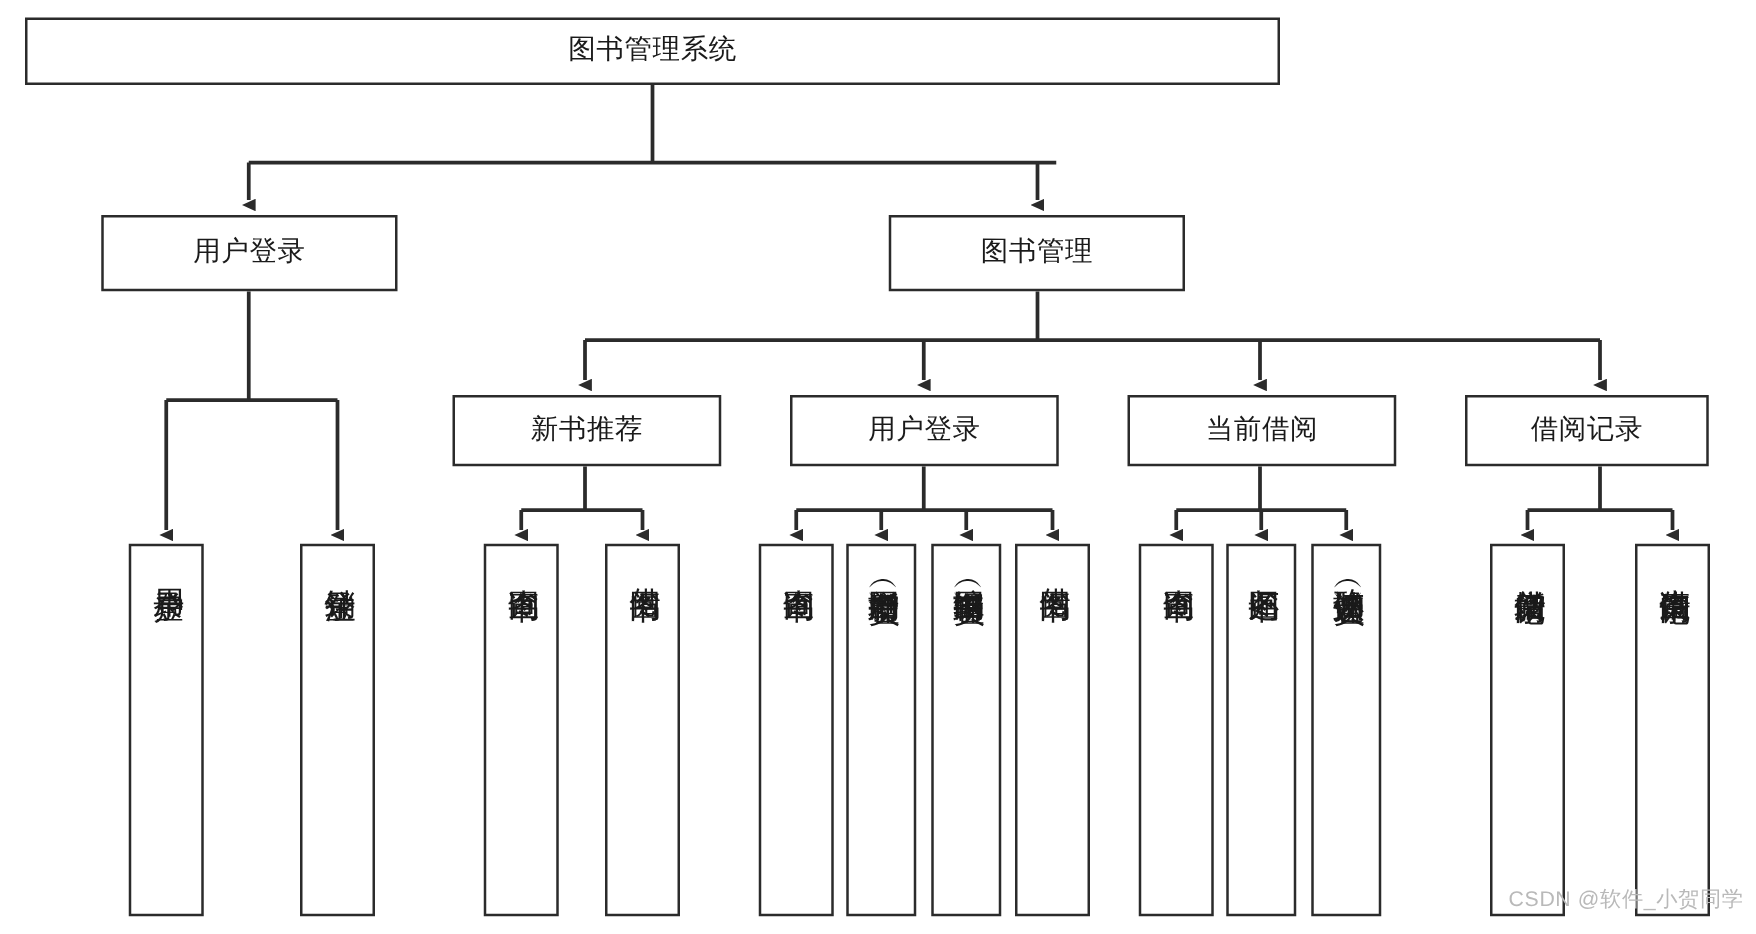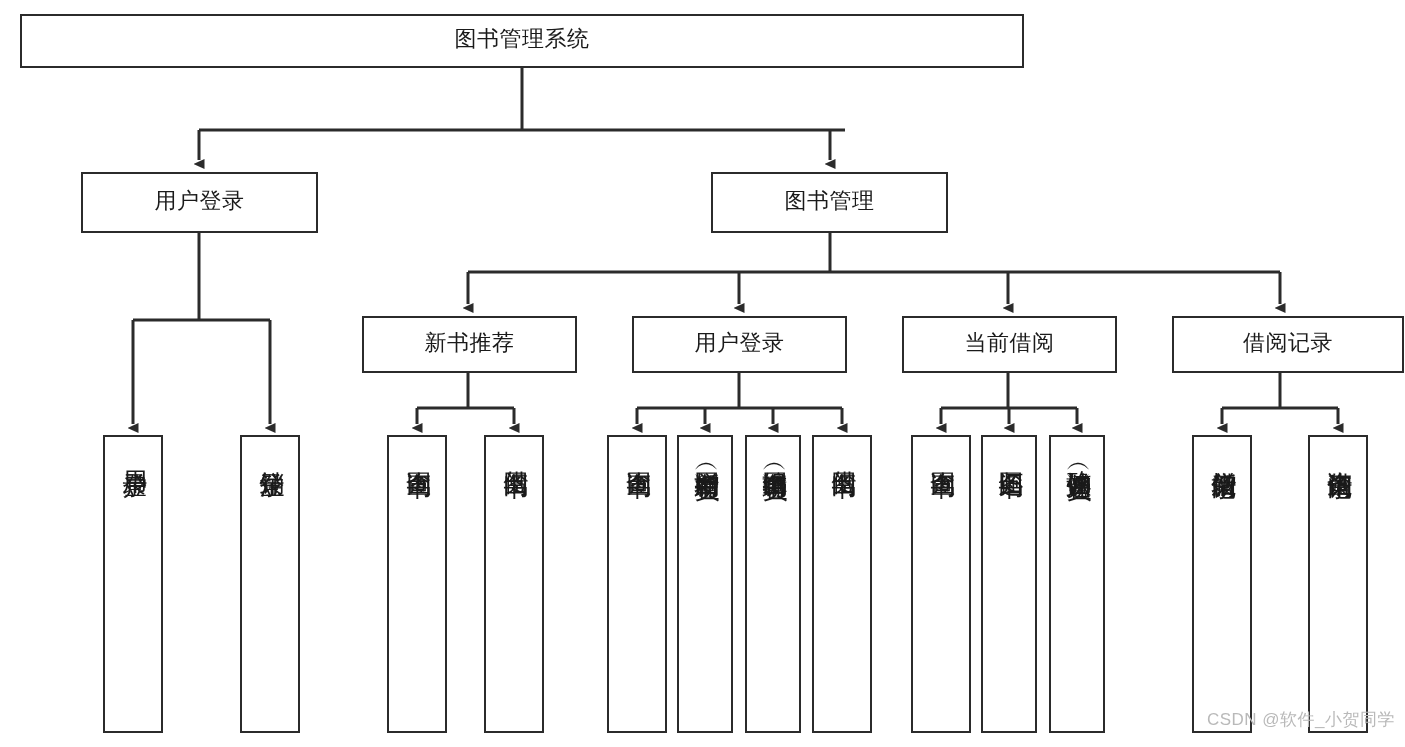--- a/index.html
+++ b/index.html
@@ -136,21 +136,21 @@
 
   <div class="node horiz" style="left:711px; top:172px; width:237px; height:61px;">
     <span class="node-label">图书管理</span>
   </div>
   <div class="node horiz" style="left:632px; top:316px; width:215px; height:57px;">
     <span class="node-label">用户登录</span>
   </div>
   <div class="node horiz" style="left:902px; top:316px; width:215px; height:57px;">
     <span class="node-label">当前借阅</span>
   </div>
-  <div class="node horiz" style="left:1172px; top:316px; width:232px; height:57px;">
+  <div class="node horiz" style="left:1172px; top:316px; width:195px; height:57px;">
     <span class="node-label">借阅记录</span>
   </div>
 
   <div class="node vert" style="left:103px; top:435px; width:60px; height:298px;">
     <span class="node-label">用户登录</span>
   </div>
   <div class="node vert" style="left:240px; top:435px; width:60px; height:298px;">
     <span class="node-label">注销登录</span>
   </div>
 

